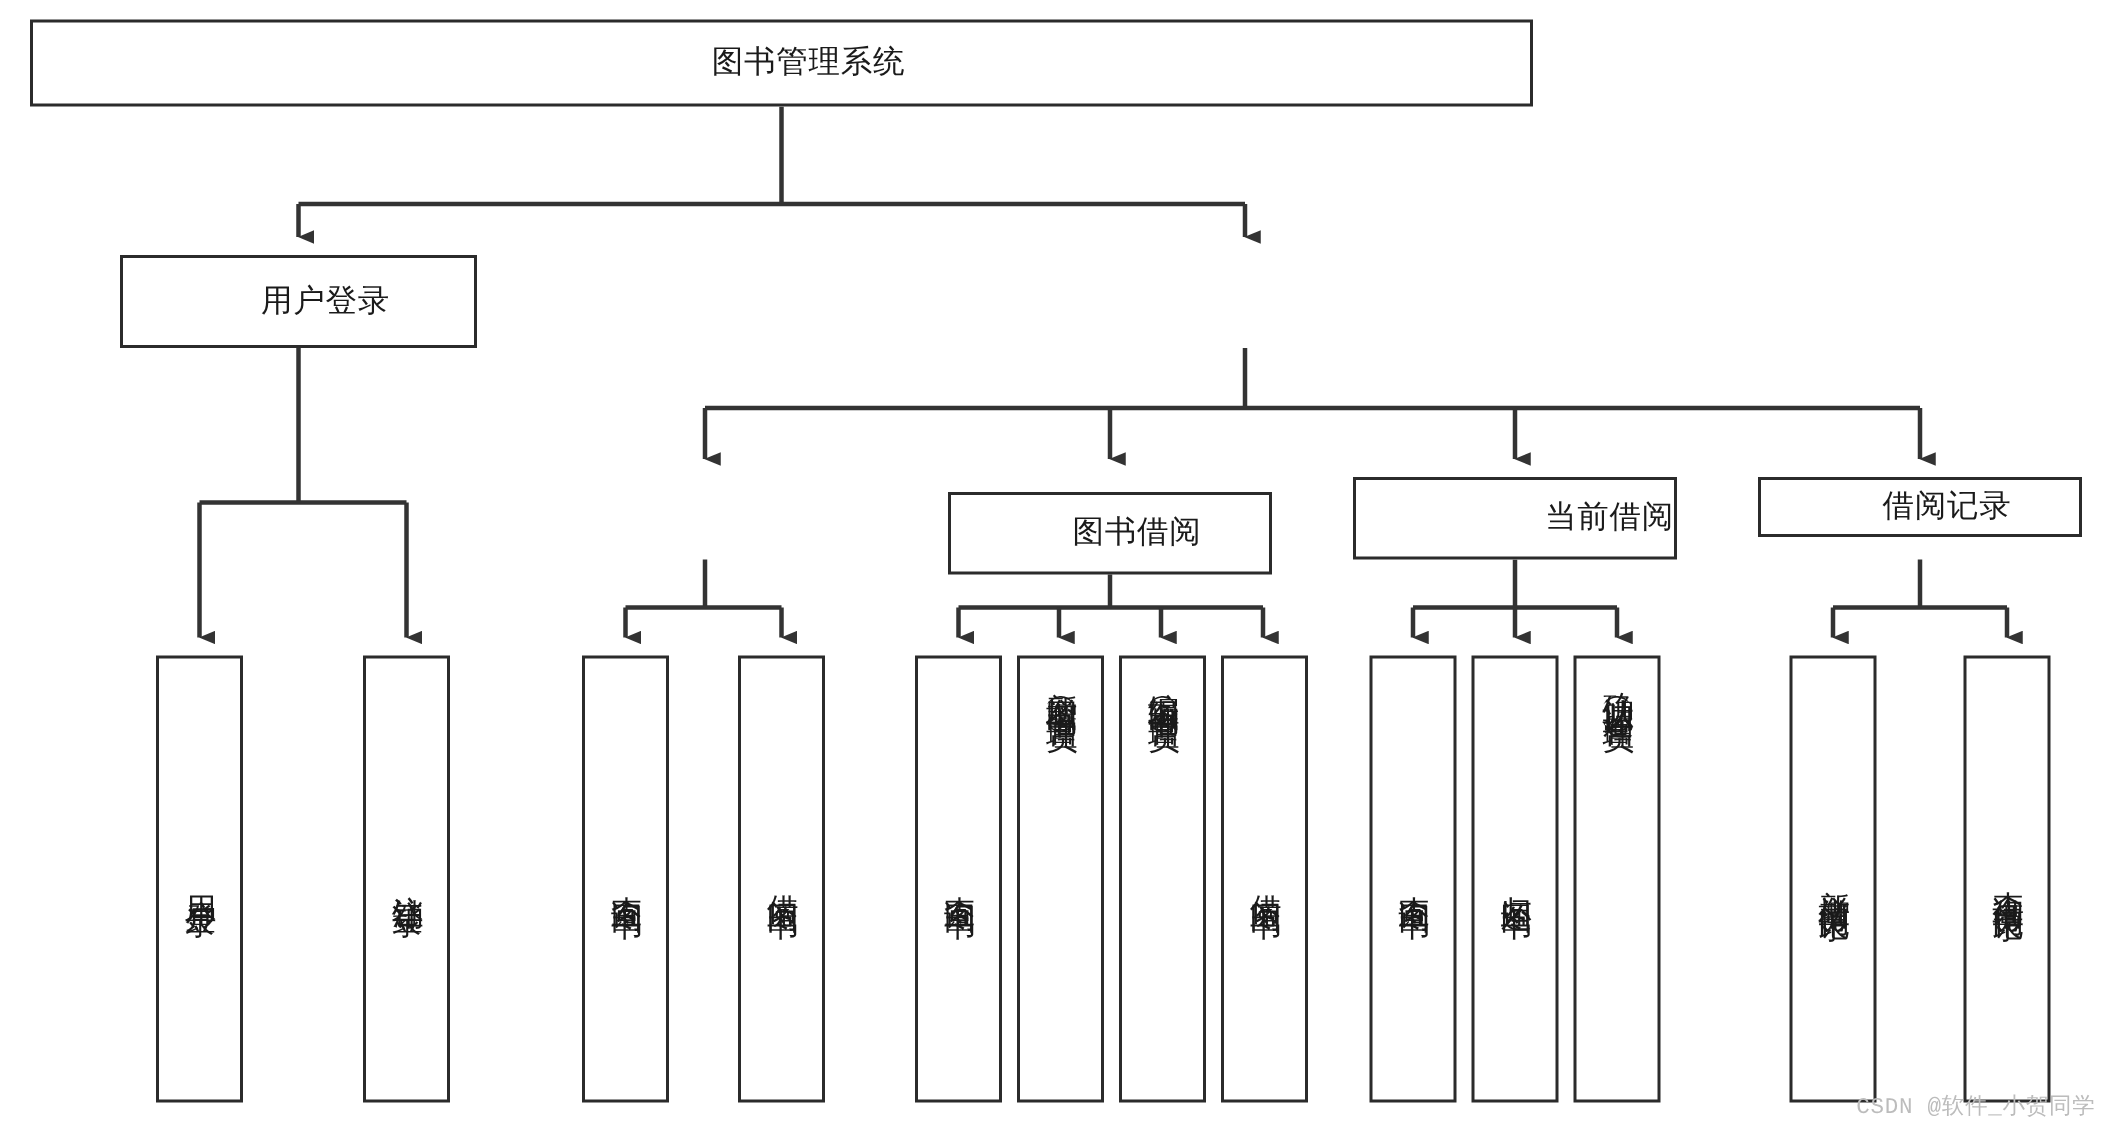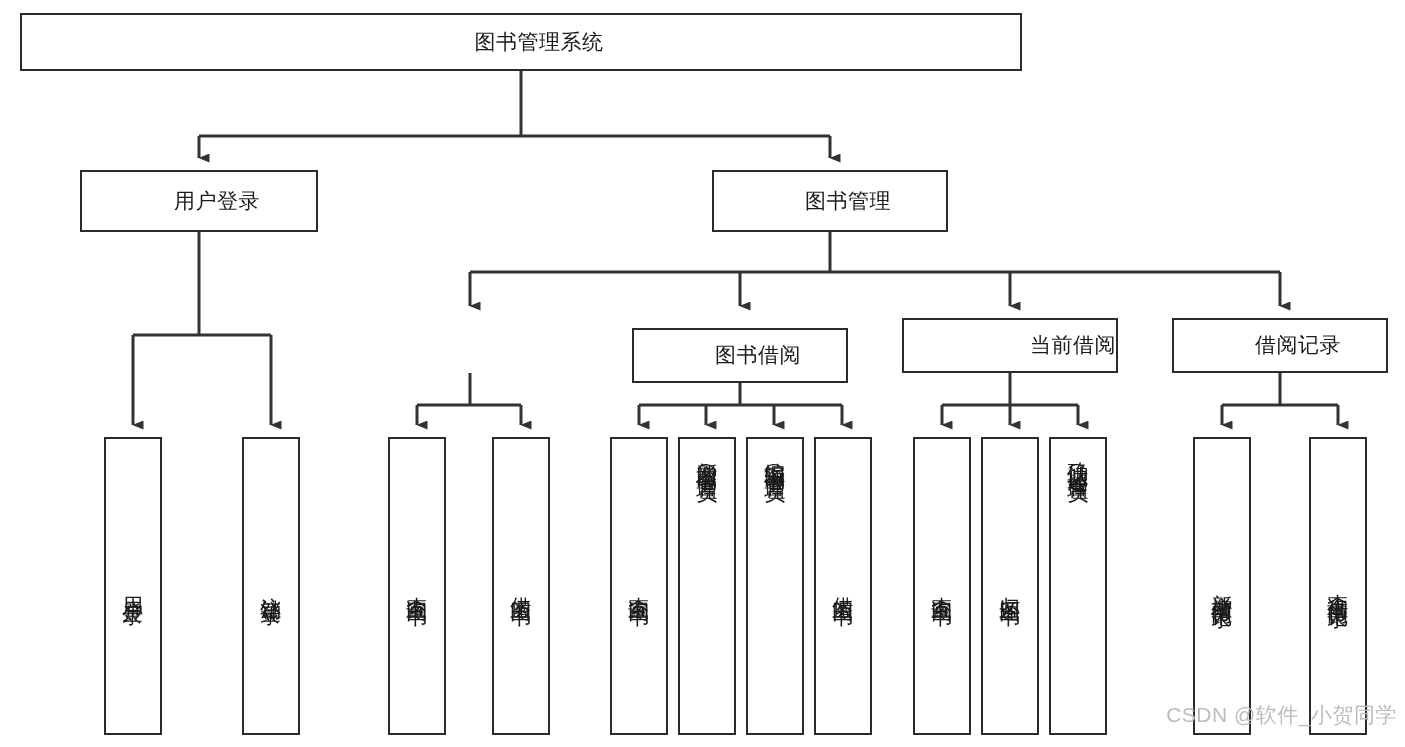--- a/index.html
+++ b/index.html
@@ -60,26 +60,27 @@
     text-orientation: upright;
     font-size: 21px;
     line-height: 1.22;
     letter-spacing: 3px;
     color: #1a1a1a;
     white-space: nowrap;
   }
   .watermark {
     position: absolute;
     right: 8px;
-    bottom: 18px;
-    font-size: 21px;
+    bottom: 0;
+    font-size: 15px;
     color: #bcbcbc;
     letter-spacing: 0.5px;
     user-select: none;
     white-space: nowrap;
+    font-family: Liberation Mono, monospace;
   }
 </style>
 </head>
 <body>
 
 <div id="canvas-wrap">
 
   <svg id="diagram" viewBox="0 0 1405 747">
     <defs>
       <marker id="arrowhead" markerWidth="9" markerHeight="11" refX="4.5" refY="10.5" orient="auto" markerUnits="userSpaceOnUse">
@@ -132,34 +133,31 @@
   </svg>
 
   <div class="node-box" style="left:20px; top:13px; width:1002px; height:58px;">
     <span class="node-label">图书管理系统</span>
   </div>
 
   <div class="node-box" style="left:80px; top:170px; width:238px; height:62px;">
     <span class="node-label">用户登录</span>
   </div>
 
-  <div class="node-box" style="left:712px; top:170px; width:236px; height:62px;">
-    <span class="node-label">图书管理</span>
-  </div>
 
 
   <div class="node-box" style="left:632px; top:328px; width:216px; height:55px;">
     <span class="node-label">图书借阅</span>
   </div>
 
   <div class="node-box" style="left:902px; top:318px; width:216px; height:55px;justify-content:flex-end;">
     <span class="node-label">当前借阅</span>
   </div>
 
-  <div class="node-box" style="left:1172px; top:318px; width:216px; height:55px;">
+  <div class="node-box" style="left:1172px; top:318px; width:216px; height:40px;">
     <span class="node-label">借阅记录</span>
   </div>
 
   <div class="leaf-box center-align" style="left:104px; top:437px; width:58px; height:298px;">
     <span class="leaf-label">用户登录</span>
   </div>
 
   <div class="leaf-box center-align" style="left:242px; top:437px; width:58px; height:298px;">
     <span class="leaf-label">注销登录</span>
   </div>

